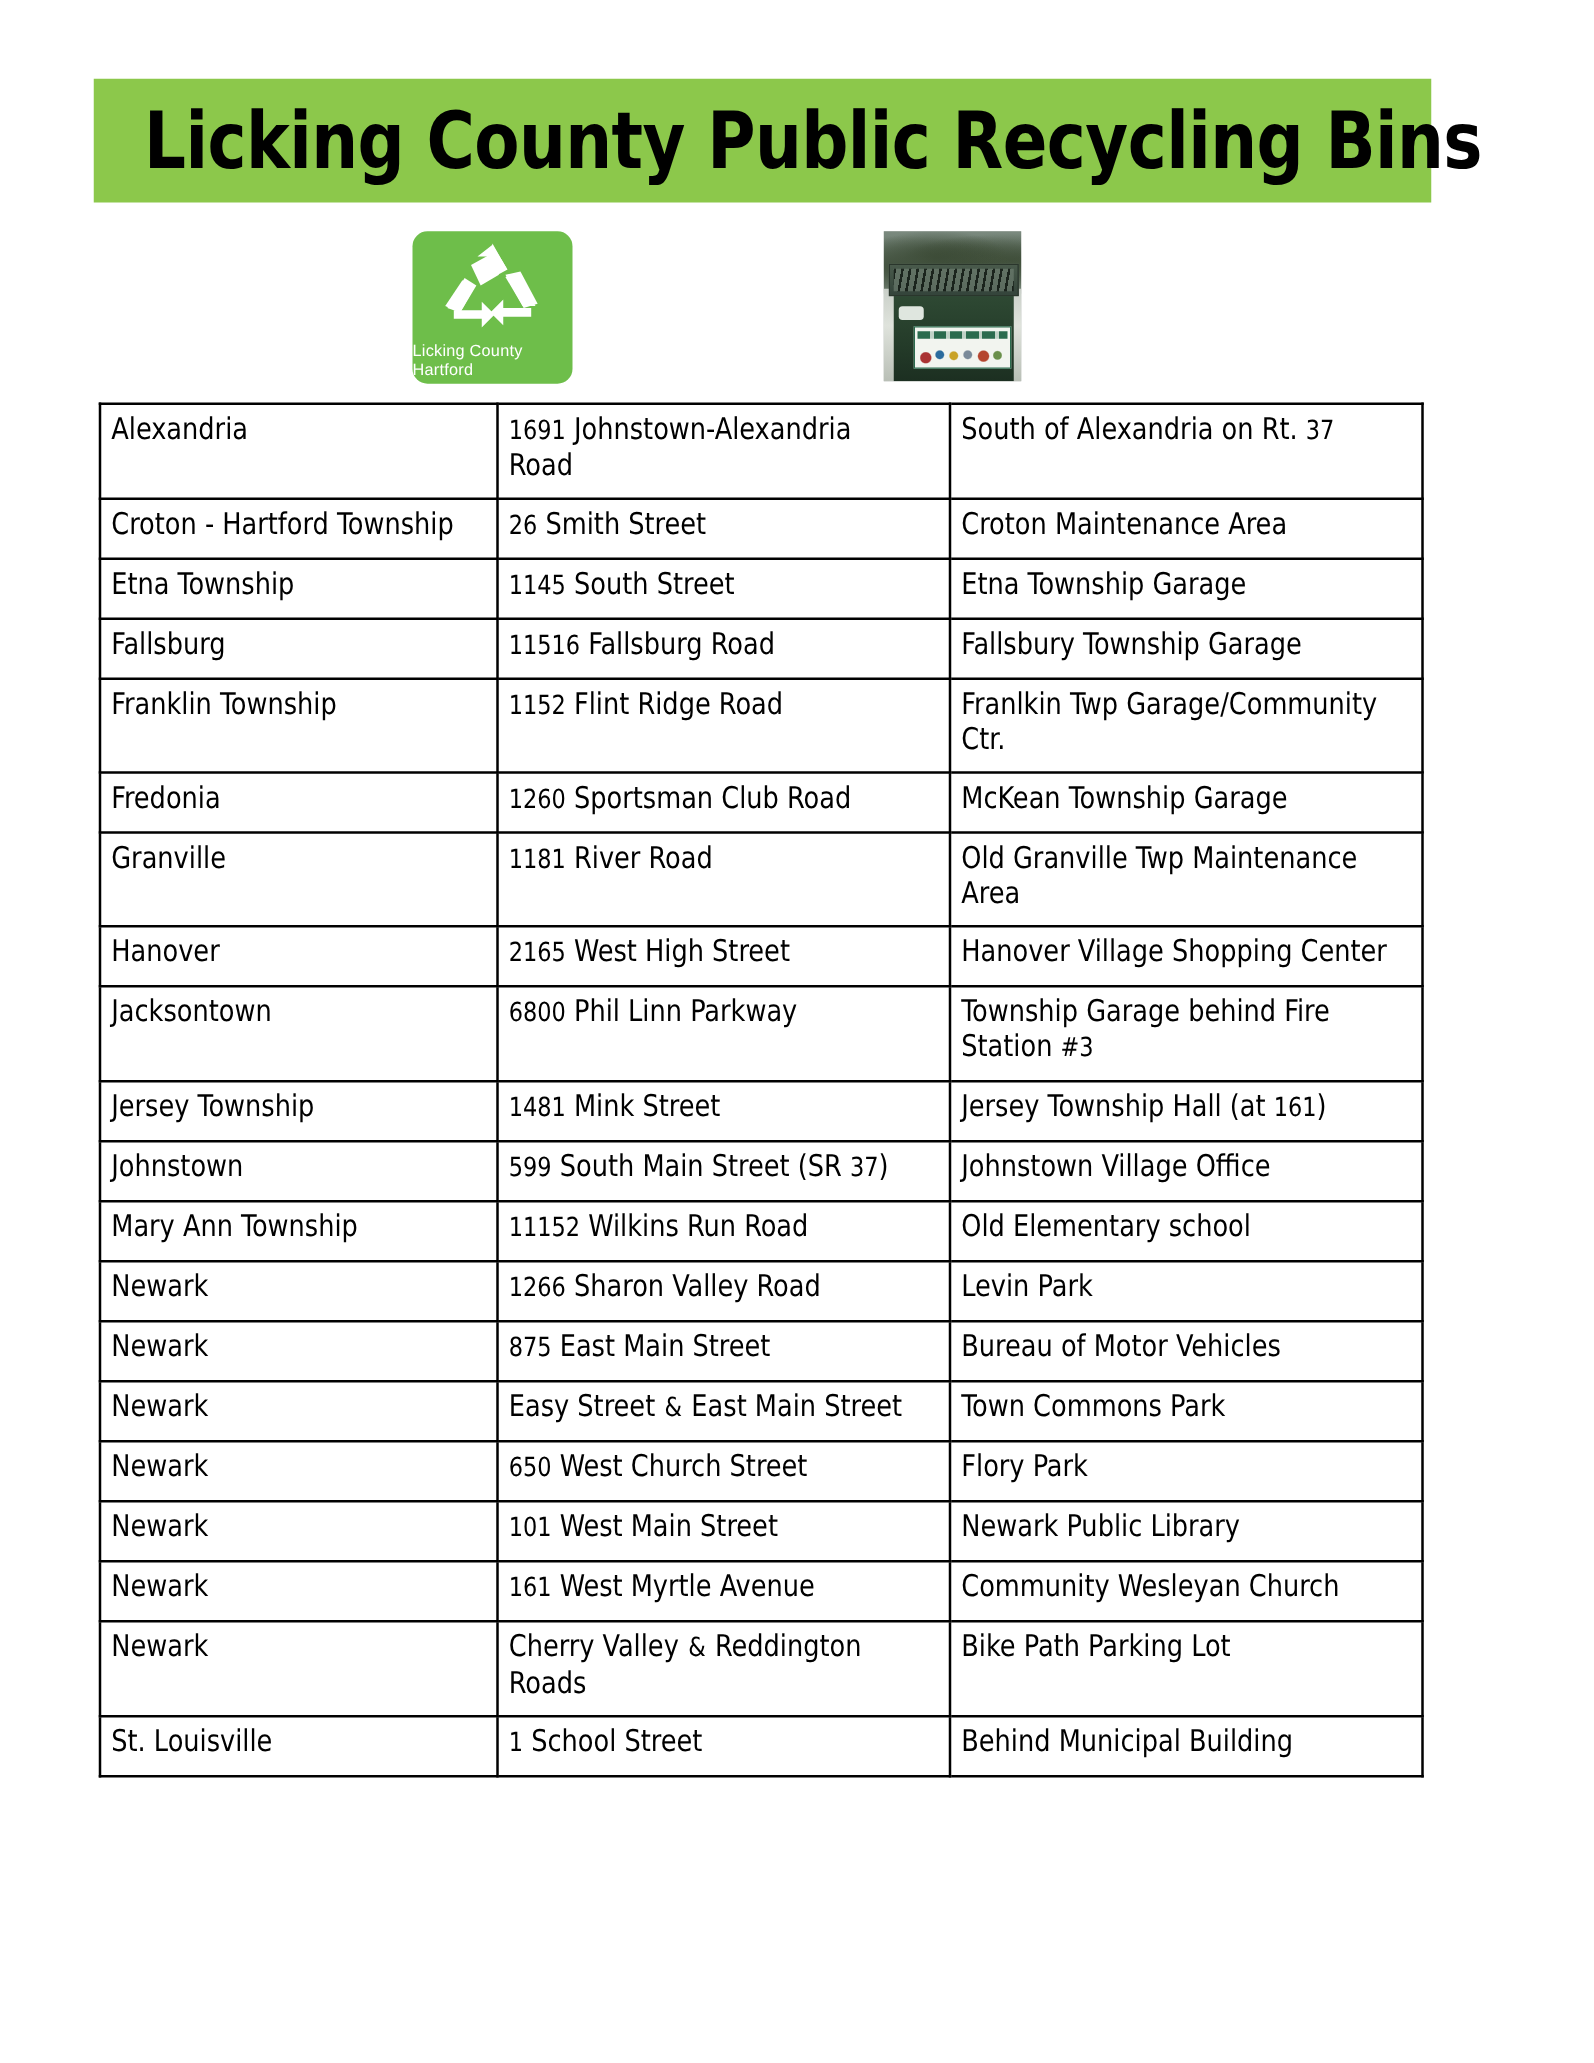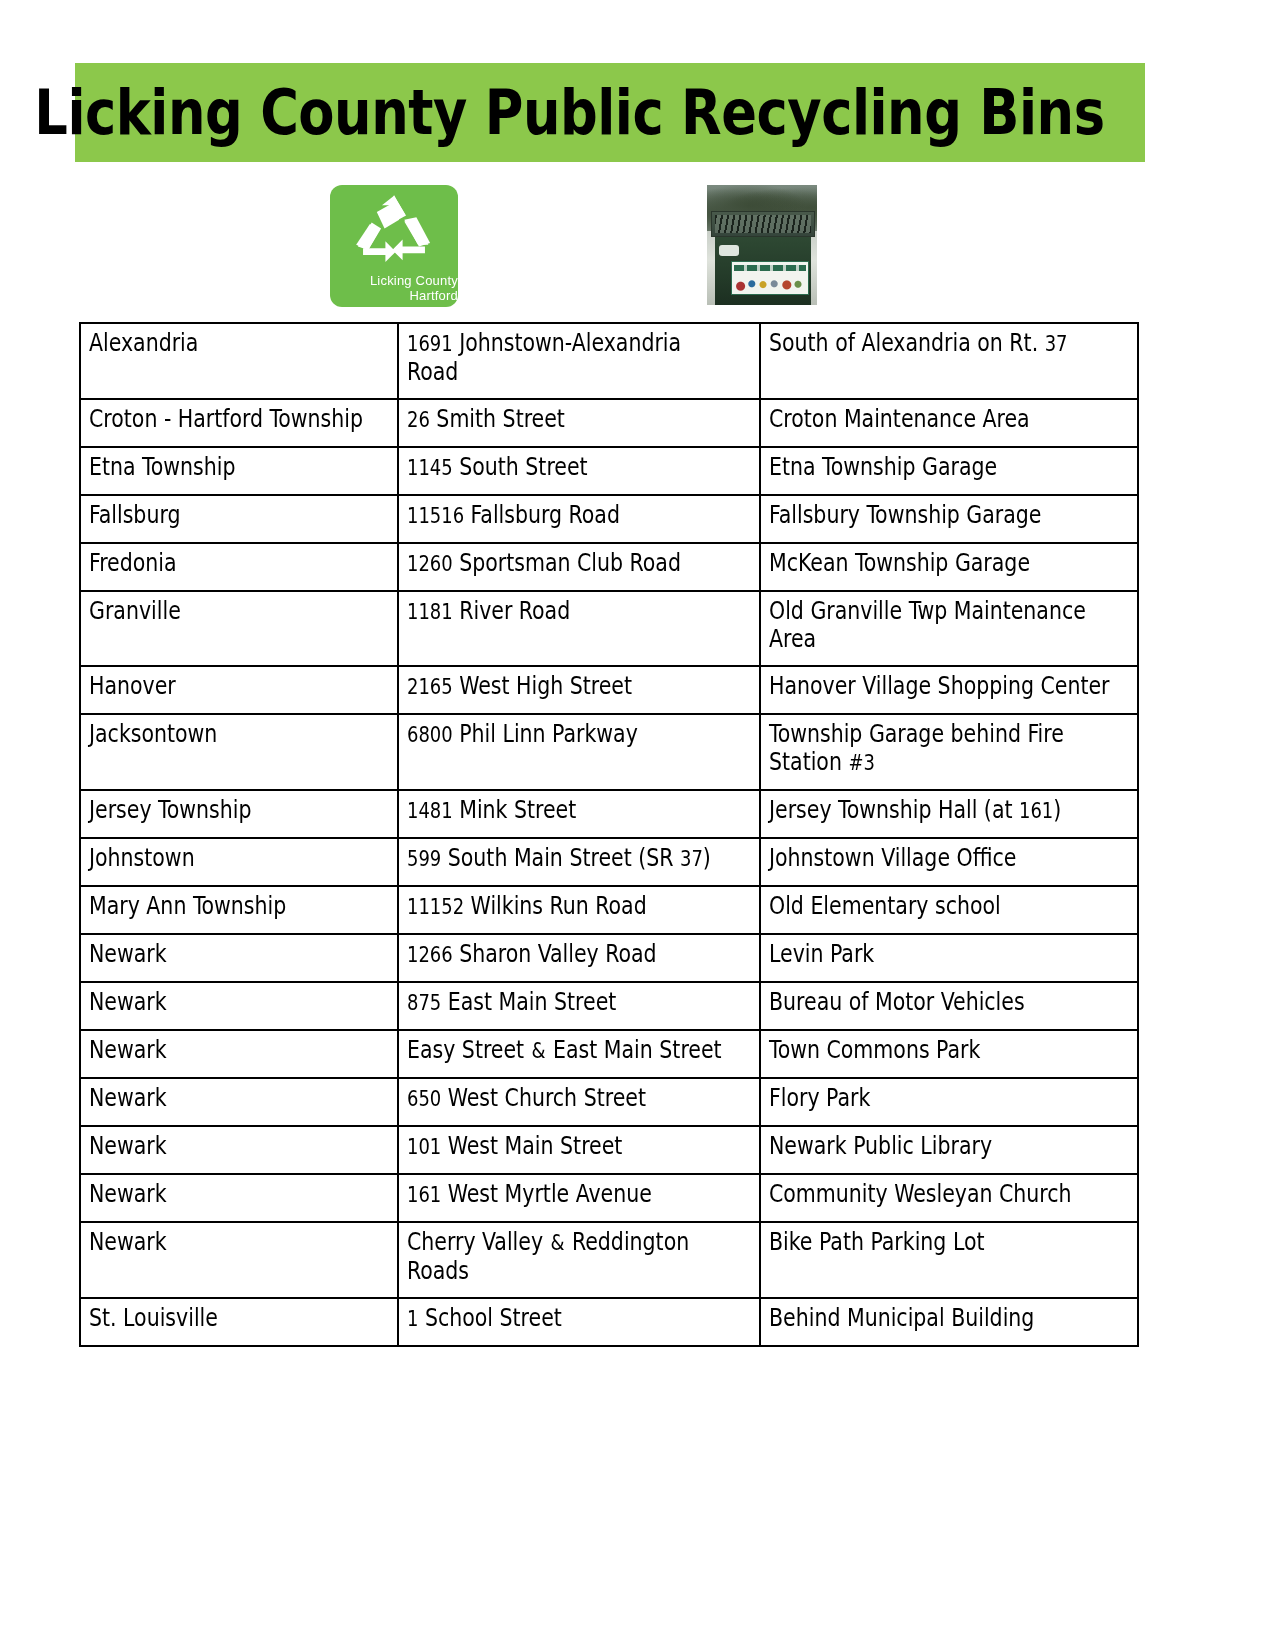--- a/index.html
+++ b/index.html
@@ -25,21 +25,21 @@
   
   .title-banner {
     position: absolute;
     left: 75px;
     top: 63px;
     width: 1070px;
     height: 99px;
     background: #8CC84B;
     display: flex;
     align-items: center;
-    justify-content: flex-end;
+    justify-content: flex-start;
   }
   .title-text {
     font-family: "Liberation Sans Narrow", "DejaVu Sans Condensed", "Liberation Sans", sans-serif;
     font-weight: bold;
     font-size: 63px;
     line-height: 1;
     color: #000000;
     letter-spacing: -0.5px;
     transform: scaleX(0.93);
     transform-origin: center center;
@@ -70,21 +70,21 @@
     position: absolute;
     left: 50%;
     top: 8px;
     transform: translateX(-50%);
   }
   .logo-caption {
     position: absolute;
     left: 0;
     right: 0;
     bottom: 4px;
-    text-align: right;
+    text-align: left;
     color: #ffffff;
     font-family: "Liberation Sans", sans-serif;
     font-size: 13px;
     line-height: 15px;
     letter-spacing: 0.2px;
   }
 
   
   .photo-dumpster {
     position: absolute;
@@ -299,20 +299,31 @@
           </td>
           <td>
             <span class="cell-text"><span class="num">11516</span> Fallsburg Road</span>
           </td>
           <td>
             <span class="cell-text">Fallsbury Township Garage</span>
           </td>
         </tr>
         <tr>
           <td>
+            <span class="cell-text">Franklin Township</span>
+          </td>
+          <td>
+            <span class="cell-text"><span class="num">1152</span> Flint Ridge Road</span>
+          </td>
+          <td>
+            <span class="cell-text">Franlkin Twp Garage/Community Ctr.</span>
+          </td>
+        </tr>
+        <tr>
+          <td>
             <span class="cell-text">Fredonia</span>
           </td>
           <td>
             <span class="cell-text"><span class="num">1260</span> Sportsman Club Road</span>
           </td>
           <td>
             <span class="cell-text">McKean Township Garage</span>
           </td>
         </tr>
         <tr>

